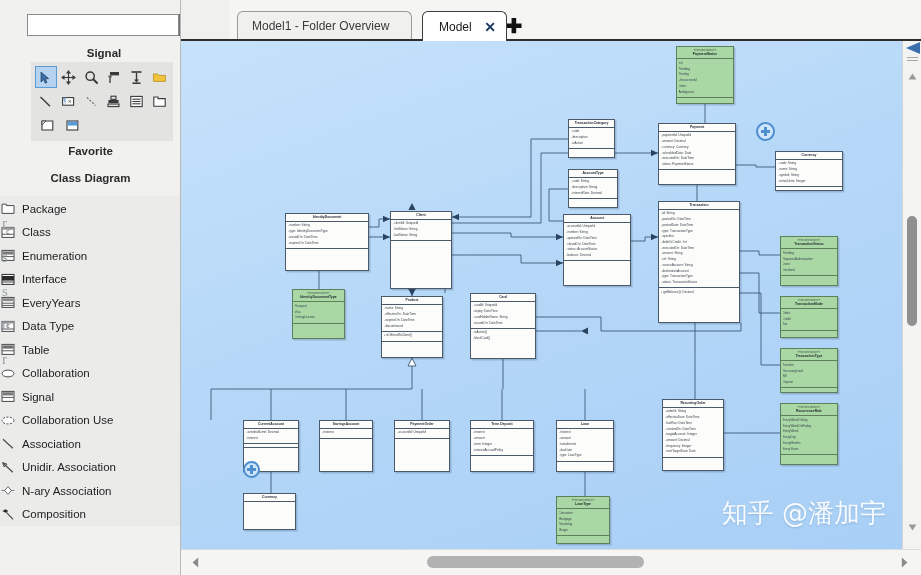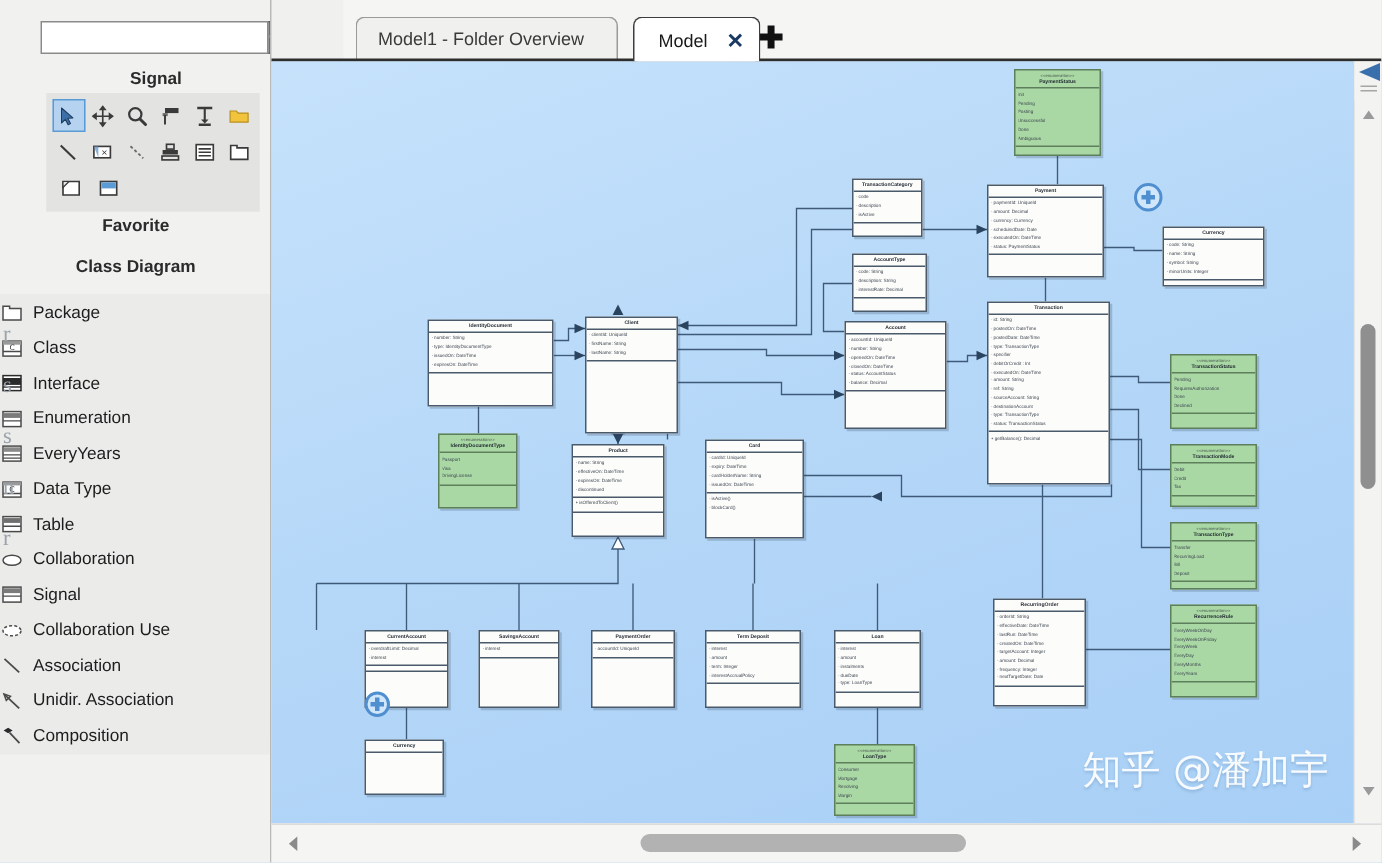--- a/index.html
+++ b/index.html
@@ -362,37 +362,37 @@
             <line x1="1" y1="8.3" x2="13" y2="8.3" stroke="#4a4a4a" stroke-width=".9"></line>
             <text x="7" y="7.6" font-size="5" text-anchor="middle" fill="#2a2a2a" font-family="DejaVu Sans">C</text>
           </svg>
         </span>
         <span class="pal-lbl">Class</span>
       </div>
 
       <div class="pal-item">
         <span class="pal-ico">
           <svg width="14" height="13" viewBox="0 0 14 13">
+            <rect x="1" y="1.4" width="12" height="10" fill="#fff" stroke="#4a4a4a" stroke-width="1"></rect>
+            <rect x="1.6" y="2.4" width="10.8" height="3.2" fill="#7b7b7b"></rect>
+            <line x1="1" y1="7.6" x2="13" y2="7.6" stroke="#4a4a4a" stroke-width=".9"></line>
+          </svg>
+        </span>
+        <span class="pal-lbl">Enumeration</span>
+      </div>
+
+      <div class="pal-item">
+        <span class="pal-ico">
+          <svg width="14" height="13" viewBox="0 0 14 13">
             <rect x="1" y="1.4" width="12" height="10" fill="#fff" stroke="#2a2a2a" stroke-width="1"></rect>
             <rect x="1" y="3" width="12" height="4.6" fill="#2a2a2a"></rect>
             <line x1="1" y1="9" x2="13" y2="9" stroke="#2a2a2a" stroke-width=".9"></line>
           </svg>
         </span>
         <span class="pal-lbl">Interface</span>
-      </div>
-
-      <div class="pal-item">
-        <span class="pal-ico">
-          <svg width="14" height="13" viewBox="0 0 14 13">
-            <rect x="1" y="1.4" width="12" height="10" fill="#fff" stroke="#4a4a4a" stroke-width="1"></rect>
-            <rect x="1.6" y="2.4" width="10.8" height="3.2" fill="#7b7b7b"></rect>
-            <line x1="1" y1="7.6" x2="13" y2="7.6" stroke="#4a4a4a" stroke-width=".9"></line>
-          </svg>
-        </span>
-        <span class="pal-lbl">Enumeration</span>
       </div>
 
       <div class="pal-item">
         <span class="pal-ico">
           <svg width="14" height="13" viewBox="0 0 14 13">
             <rect x="1" y="1.4" width="12" height="10" fill="#fff" stroke="#4a4a4a" stroke-width="1"></rect>
             <rect x="1.6" y="2.2" width="10.8" height="3" fill="#8a8a8a"></rect>
             <line x1="1" y1="7.2" x2="13" y2="7.2" stroke="#4a4a4a" stroke-width=".9"></line>
             <line x1="1" y1="9.4" x2="13" y2="9.4" stroke="#4a4a4a" stroke-width=".9"></line>
           </svg>
@@ -466,20 +466,30 @@
         <span class="pal-ico">
           <svg width="14" height="13" viewBox="0 0 14 13">
             <line x1="11.8" y1="11.2" x2="2.2" y2="2.2" stroke="#4a4a4a" stroke-width="1.2"></line>
             <path d="M1.6 1.6 L6 3.2 L3.2 6 Z" fill="none" stroke="#4a4a4a" stroke-width="1"></path>
           </svg>
         </span>
         <span class="pal-lbl">Unidir. Association</span>
       </div>
 
 
+      <div class="pal-item">
+        <span class="pal-ico">
+          <svg width="14" height="13" viewBox="0 0 14 13">
+            <path d="M7 2.6 L10.4 6.5 L7 10.4 L3.6 6.5 Z" fill="#fff" stroke="#6a6a6a" stroke-width="1"></path>
+            <line x1="0.6" y1="6.5" x2="3.6" y2="6.5" stroke="#6a6a6a" stroke-width=".9"></line>
+            <line x1="10.4" y1="6.5" x2="13.4" y2="6.5" stroke="#6a6a6a" stroke-width=".9"></line>
+          </svg>
+        </span>
+        <span class="pal-lbl">N-ary Association</span>
+      </div>
 
       <div class="pal-item">
         <span class="pal-ico">
           <svg width="14" height="13" viewBox="0 0 14 13">
             <path d="M1.4 3 L4.4 1.2 L7.4 3 L4.4 4.8 Z" fill="#2a2a2a"></path>
             <line x1="5.4" y1="4.4" x2="12" y2="11.4" stroke="#4a4a4a" stroke-width="1.2"></line>
           </svg>
         </span>
         <span class="pal-lbl">Composition</span>
       </div>

